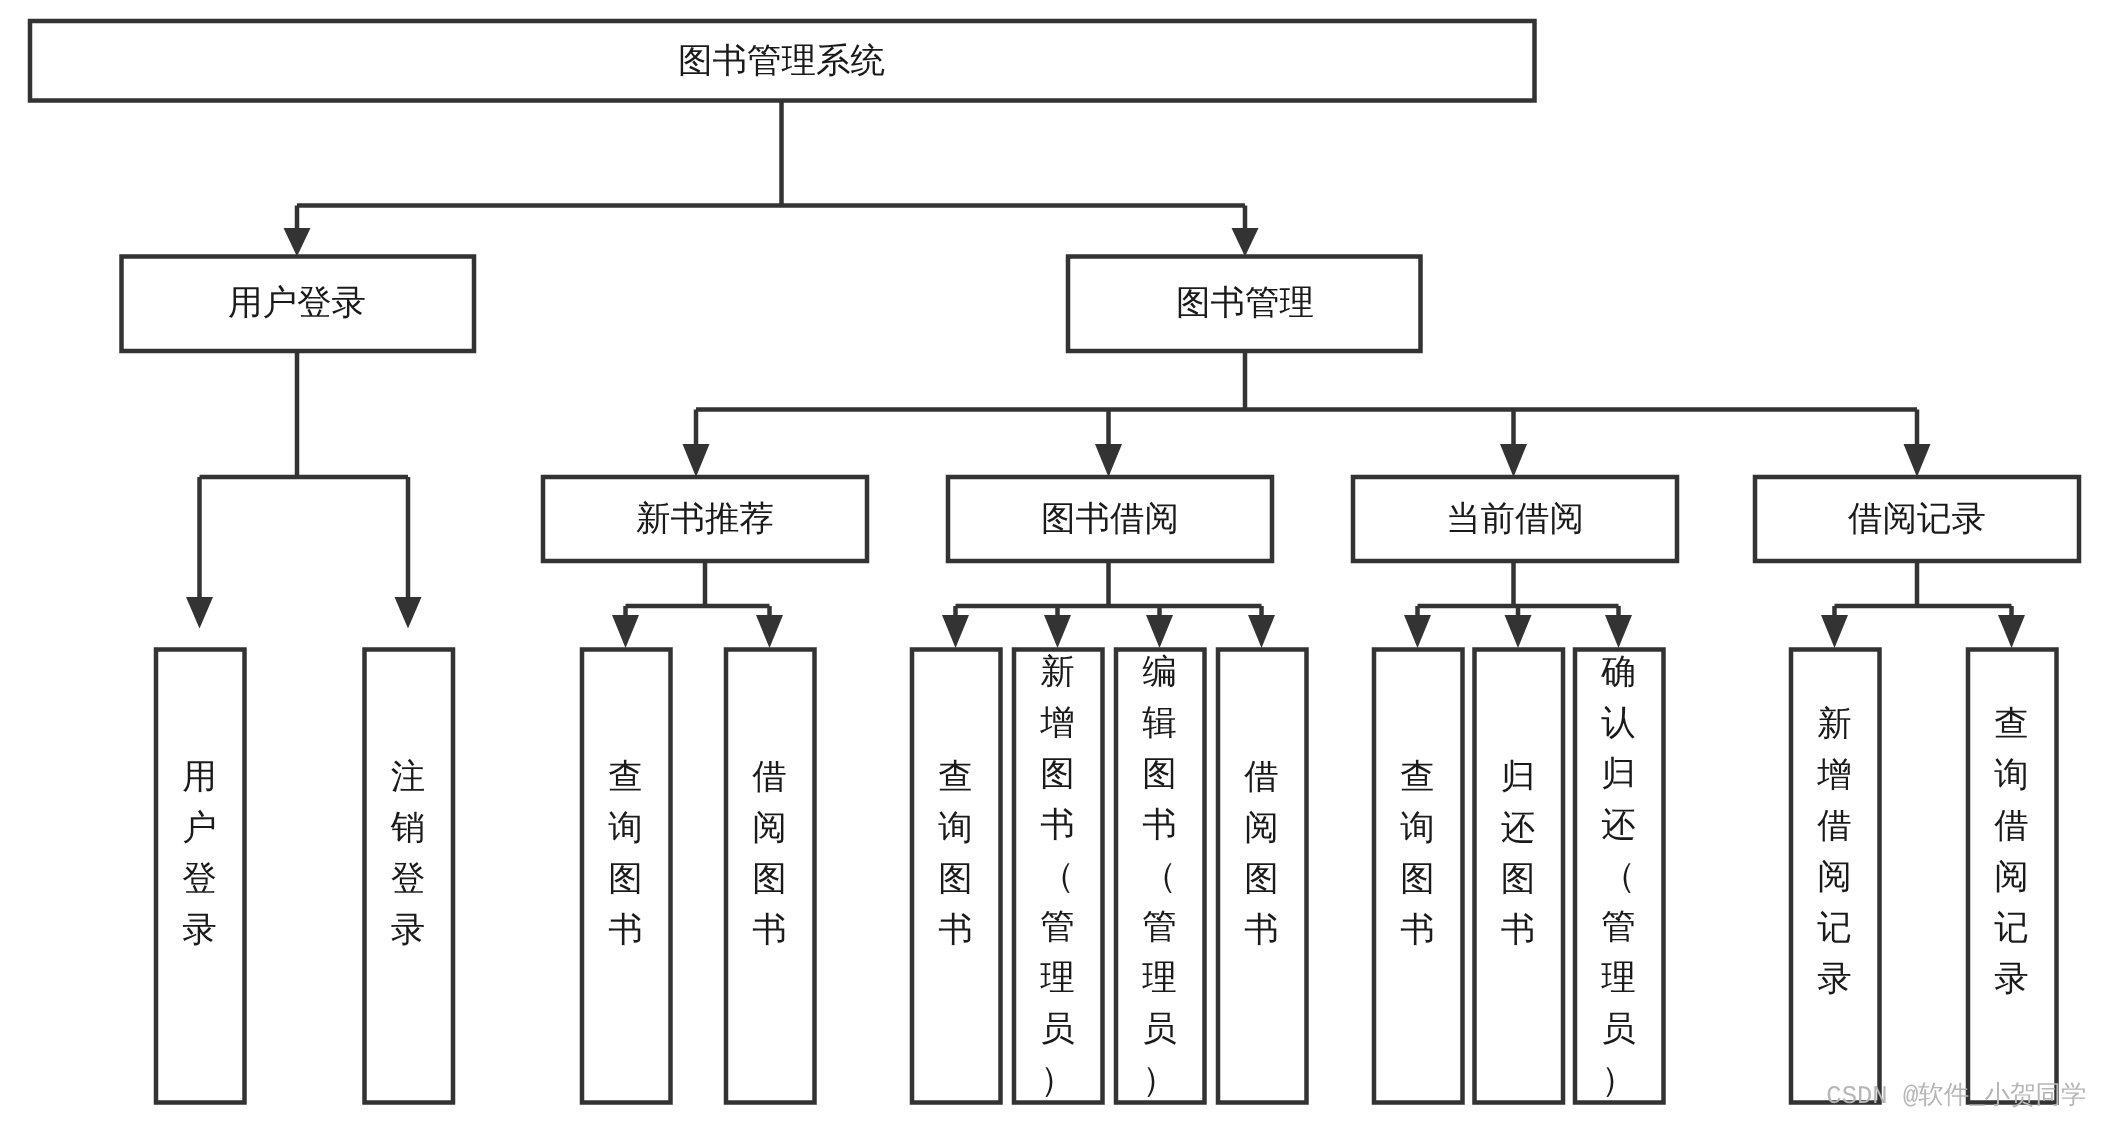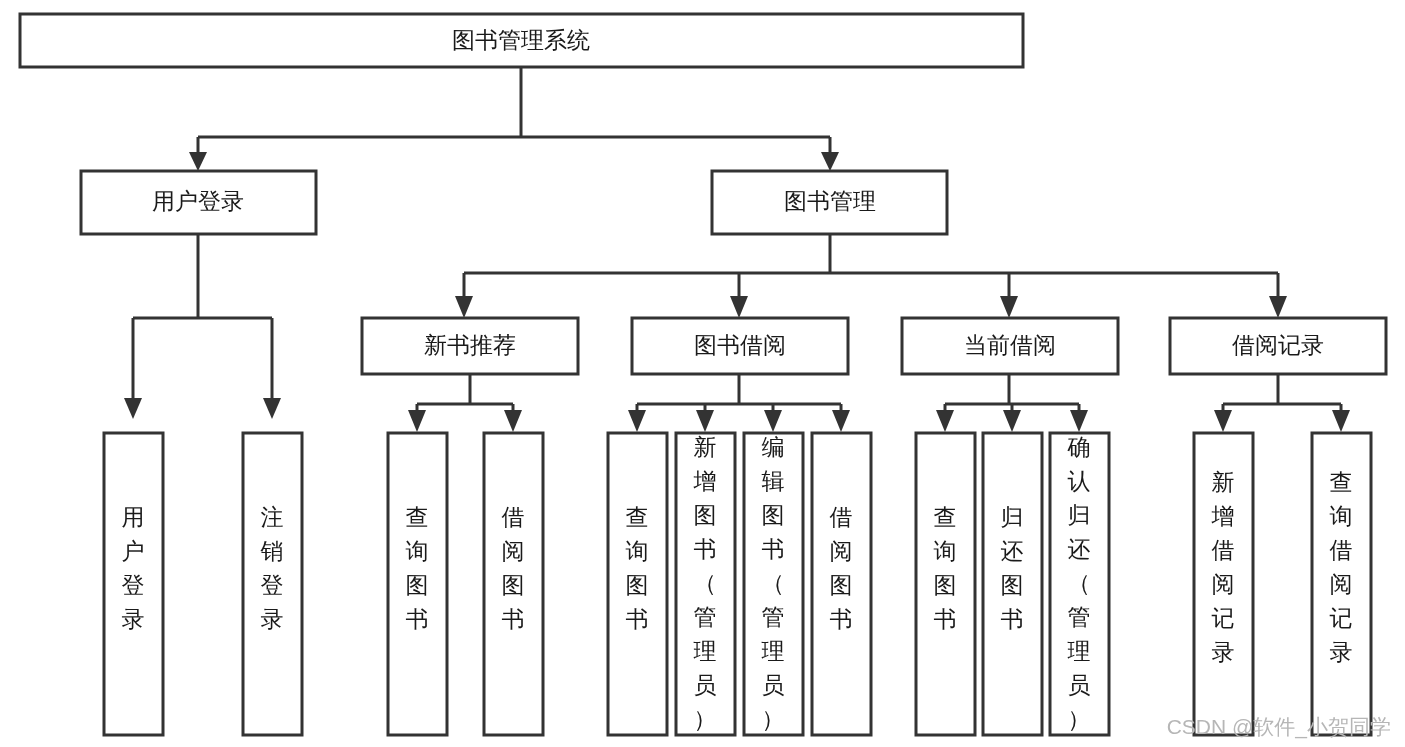--- a/index.html
+++ b/index.html
@@ -50,22 +50,22 @@
   .node-label-vertical {
     fill: #1a1a1a;
     font-family: "Liberation Sans", "DejaVu Sans", sans-serif;
     font-size: 23px;
     text-anchor: middle;
   }
   .watermark {
     position: absolute;
     right: 14px;
     bottom: 6px;
-    font-family: Liberation Sans, sans-serif;
-    font-size: 21px;
+    font-family: Liberation Mono, monospace;
+    font-size: 17px;
     color: #b6b6b6;
     white-space: nowrap;
     user-select: none;
   }
 </style>
 </head>
 <body>
 
 <div id="diagram-root">
   <svg width="1405" height="747" viewBox="0 0 1405 747" xmlns="http://www.w3.org/2000/svg">

